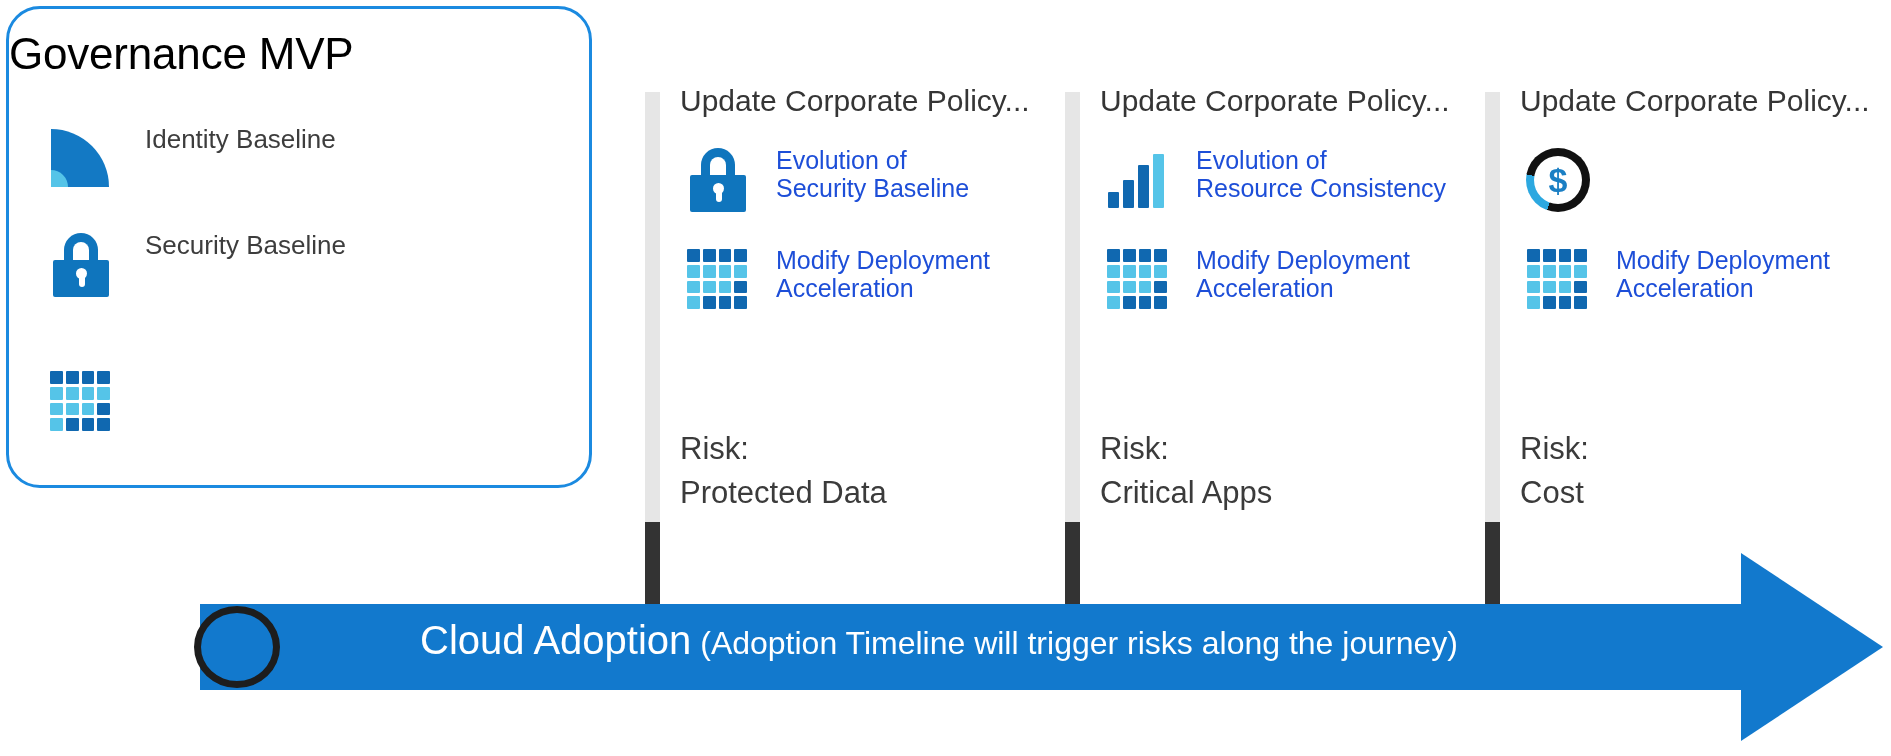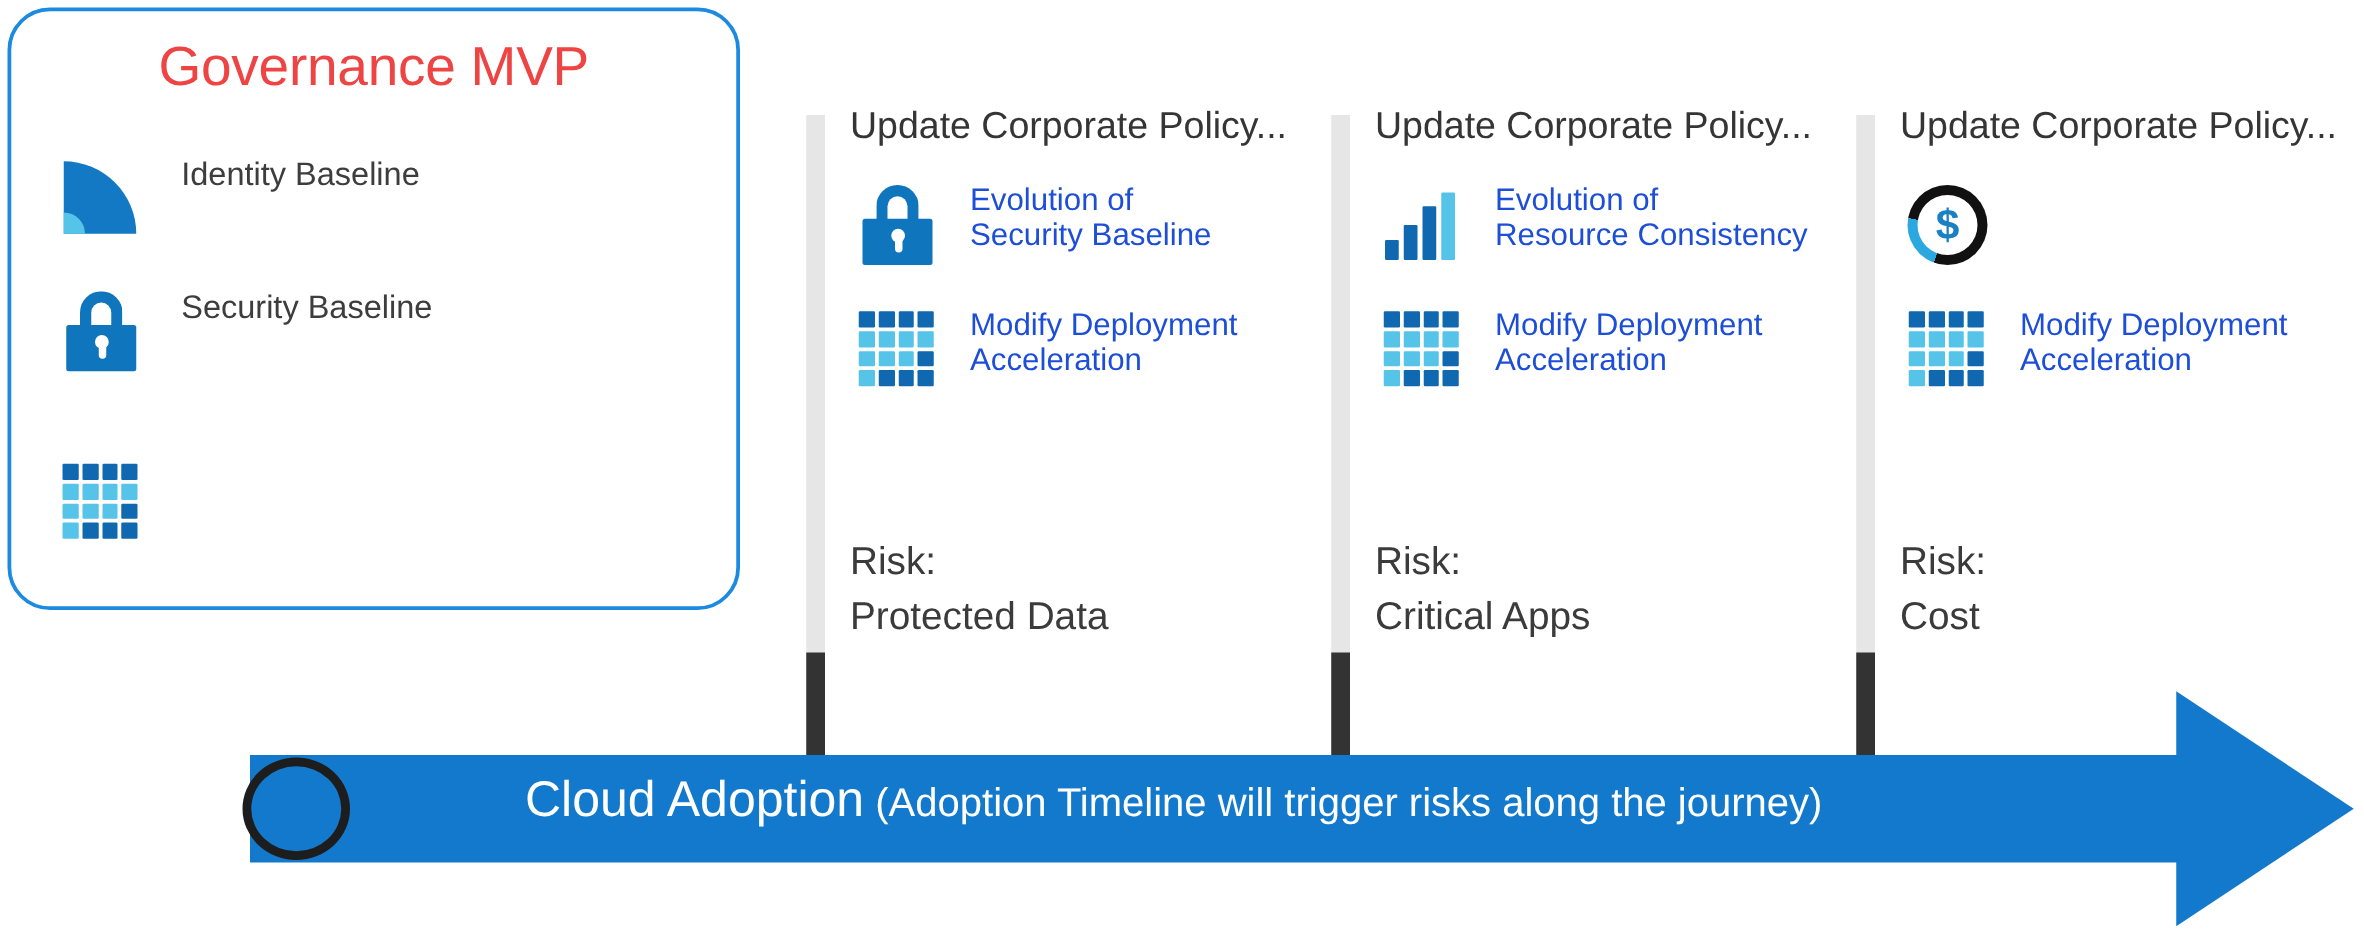--- a/index.html
+++ b/index.html
@@ -25,24 +25,24 @@
     height: 482px;
     border: 3px solid #1b8ae0;
     border-radius: 34px;
     background: #ffffff;
     box-sizing: border-box;
   }
   #mvp-title {
     position: absolute;
     left: 0; right: 0;
     top: 20px;
-    text-align: center;
+    text-align: left;
     font-size: 44px;
     font-weight: 400;
-    color: #ef4444;
+    color: #000000;
     letter-spacing: -0.2px;
   }
   .mvp-row {
     position: absolute;
     left: 34px;
     display: flex;
     align-items: flex-start;
     gap: 26px;
   }
   .mvp-row .mvp-label {

